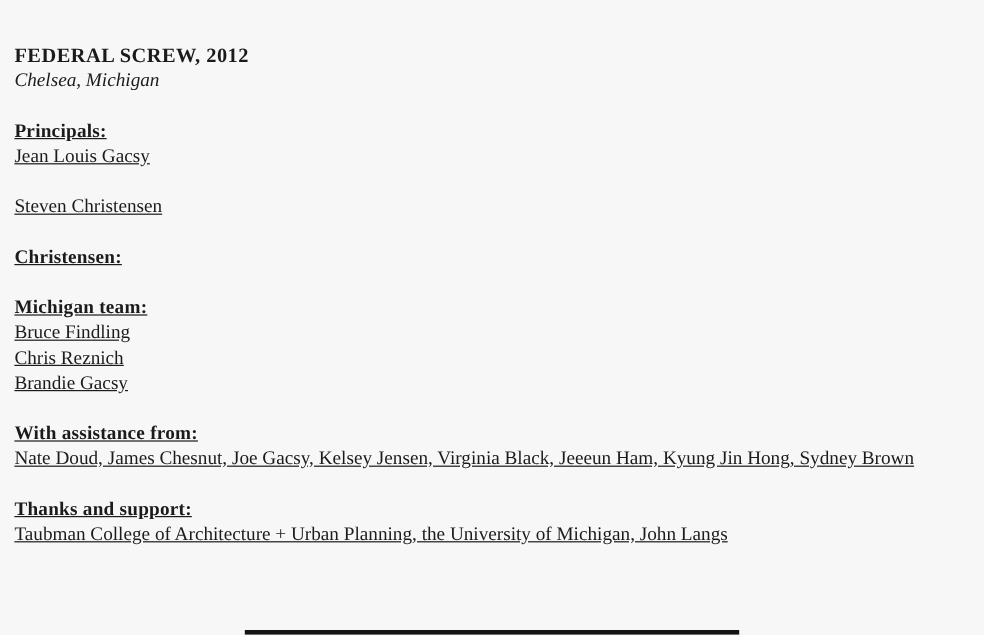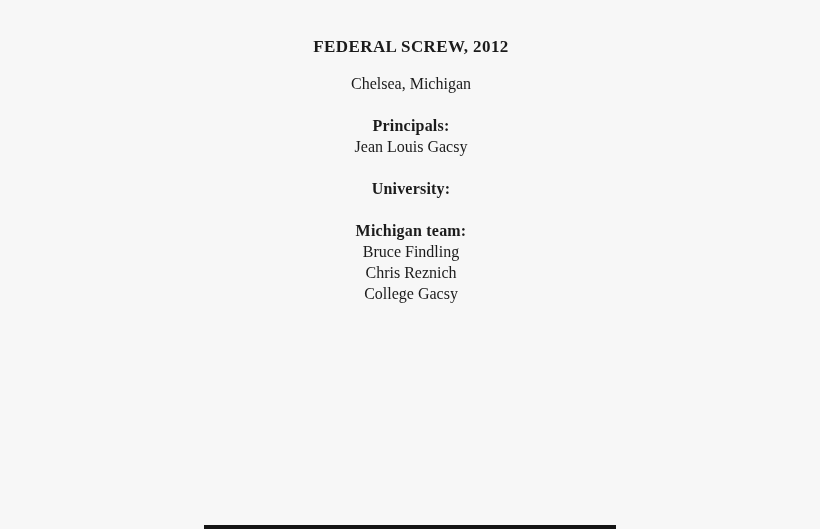--- a/index.html
+++ b/index.html
@@ -10,38 +10,38 @@
     width: 820px;
     height: 529px;
     background: #f7f7f7;
     font-family: "Liberation Serif", "DejaVu Serif", serif;
     color: #1b1b1b;
     overflow: hidden;
     position: relative;
   }
   .page {
     padding: 36px 10px 0 12px;
-    text-align: center;
   }
   .line {
     height: 21px;
     line-height: 21px;
     font-size: 16px;
     white-space: nowrap;
   }
   .title {
     font-weight: bold;
     font-size: 17px;
     letter-spacing: 0.4px;
   }
   .subtitle {
-    margin-top: 16px;
+    font-style: italic;
   }
   .section {
     margin-top: 21px;
+    text-decoration: underline;
   }
   .heading {
     font-weight: bold;
     letter-spacing: 0.2px;
   }
   .bottom-bar {
     position: absolute;
     bottom: 0;
     left: 50%;
     transform: translateX(-50%);
@@ -57,30 +57,39 @@
 
   <div class="line title">FEDERAL SCREW, 2012</div>
   <div class="line subtitle">Chelsea, Michigan</div>
 
   <section class="section">
     <div class="line heading">Principals:</div>
     <div class="line">Jean Louis Gacsy</div>
   </section>
 
   <section class="section">
+    <div class="line">Steven Christensen</div>
   </section>
 
   <section class="section">
-    <div class="line heading">University:</div>
+    <div class="line heading">Christensen:</div>
   </section>
 
   <section class="section">
     <div class="line heading">Michigan team:</div>
     <div class="line">Bruce Findling</div>
     <div class="line">Chris Reznich</div>
-    <div class="line">College Gacsy</div>
+    <div class="line">Brandie Gacsy</div>
   </section>
 
+  <section class="section">
+    <div class="line heading">With assistance from:</div>
+    <div class="line">Nate Doud, James Chesnut, Joe Gacsy, Kelsey Jensen, Virginia Black, Jeeeun Ham, Kyung Jin Hong, Sydney Brown</div>
+  </section>
 
+  <section class="section">
+    <div class="line heading">Thanks and support:</div>
+    <div class="line">Taubman College of Architecture + Urban Planning, the University of Michigan, John Langs</div>
+  </section>
 
 </main>
 
 <div class="bottom-bar"></div>
 
 </body></html>

